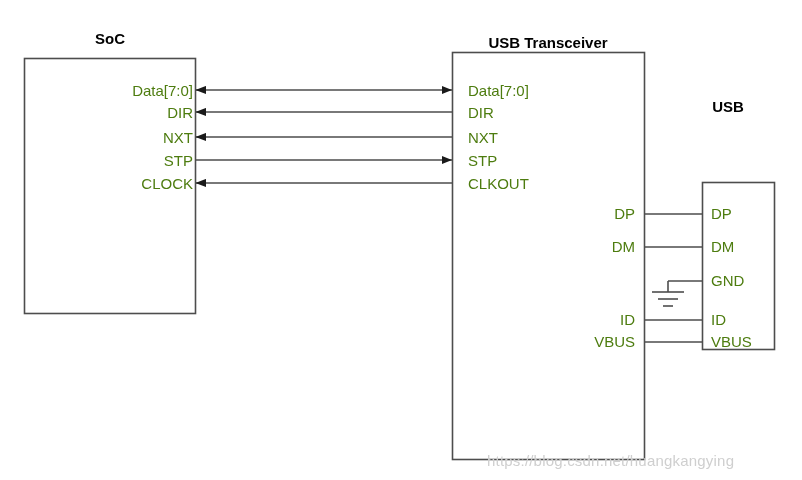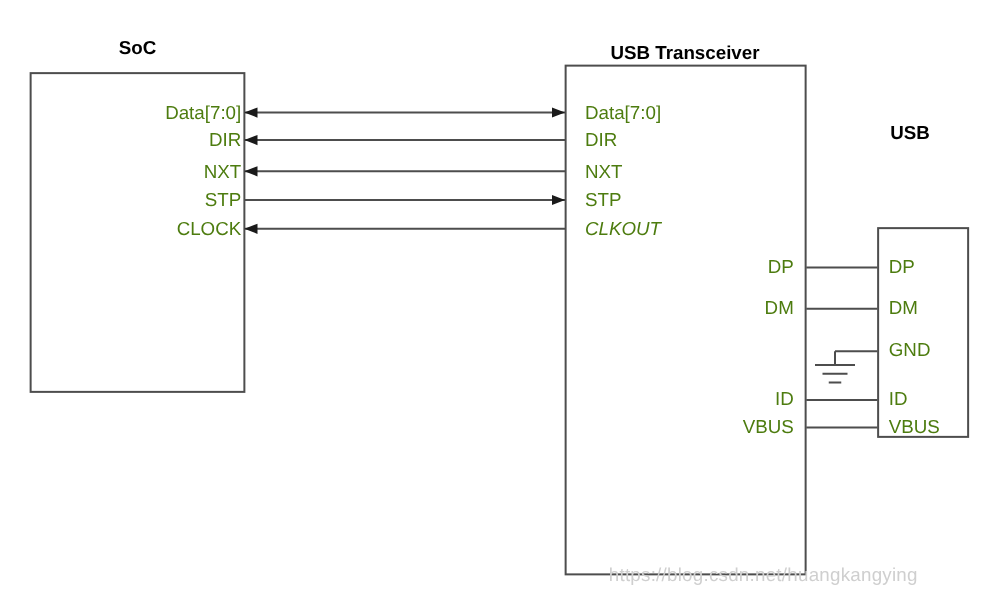--- a/index.html
+++ b/index.html
@@ -103,21 +103,21 @@
   <div class="pin-label pin-right" style="left:33px; top:83px; width:160px;">Data[7:0]</div>
   <div class="pin-label pin-right" style="left:33px; top:105px; width:160px;">DIR</div>
   <div class="pin-label pin-right" style="left:33px; top:130px; width:160px;">NXT</div>
   <div class="pin-label pin-right" style="left:33px; top:153px; width:160px;">STP</div>
   <div class="pin-label pin-right" style="left:33px; top:176px; width:160px;">CLOCK</div>
 
   <div class="pin-label pin-left" style="left:468px; top:83px; width:130px;">Data[7:0]</div>
   <div class="pin-label pin-left" style="left:468px; top:105px; width:130px;">DIR</div>
   <div class="pin-label pin-left" style="left:468px; top:130px; width:130px;">NXT</div>
   <div class="pin-label pin-left" style="left:468px; top:153px; width:130px;">STP</div>
-  <div class="pin-label pin-left" style="left:468px; top:176px; width:130px;font-style:italic;">CLKOUT</div>
+  <div class="pin-label pin-left" style="left:468px; top:176px; width:130px;">CLKOUT</div>
 
   <div class="pin-label pin-right" style="left:515px; top:206px; width:120px;">DP</div>
   <div class="pin-label pin-right" style="left:515px; top:239px; width:120px;">DM</div>
   <div class="pin-label pin-right" style="left:515px; top:312px; width:120px;">ID</div>
   <div class="pin-label pin-right" style="left:515px; top:334px; width:120px;">VBUS</div>
 
   <div class="pin-label pin-left" style="left:711px; top:206px; width:80px;">DP</div>
   <div class="pin-label pin-left" style="left:711px; top:239px; width:80px;">DM</div>
   <div class="pin-label pin-left" style="left:711px; top:273px; width:80px;">GND</div>
   <div class="pin-label pin-left" style="left:711px; top:312px; width:80px;">ID</div>

